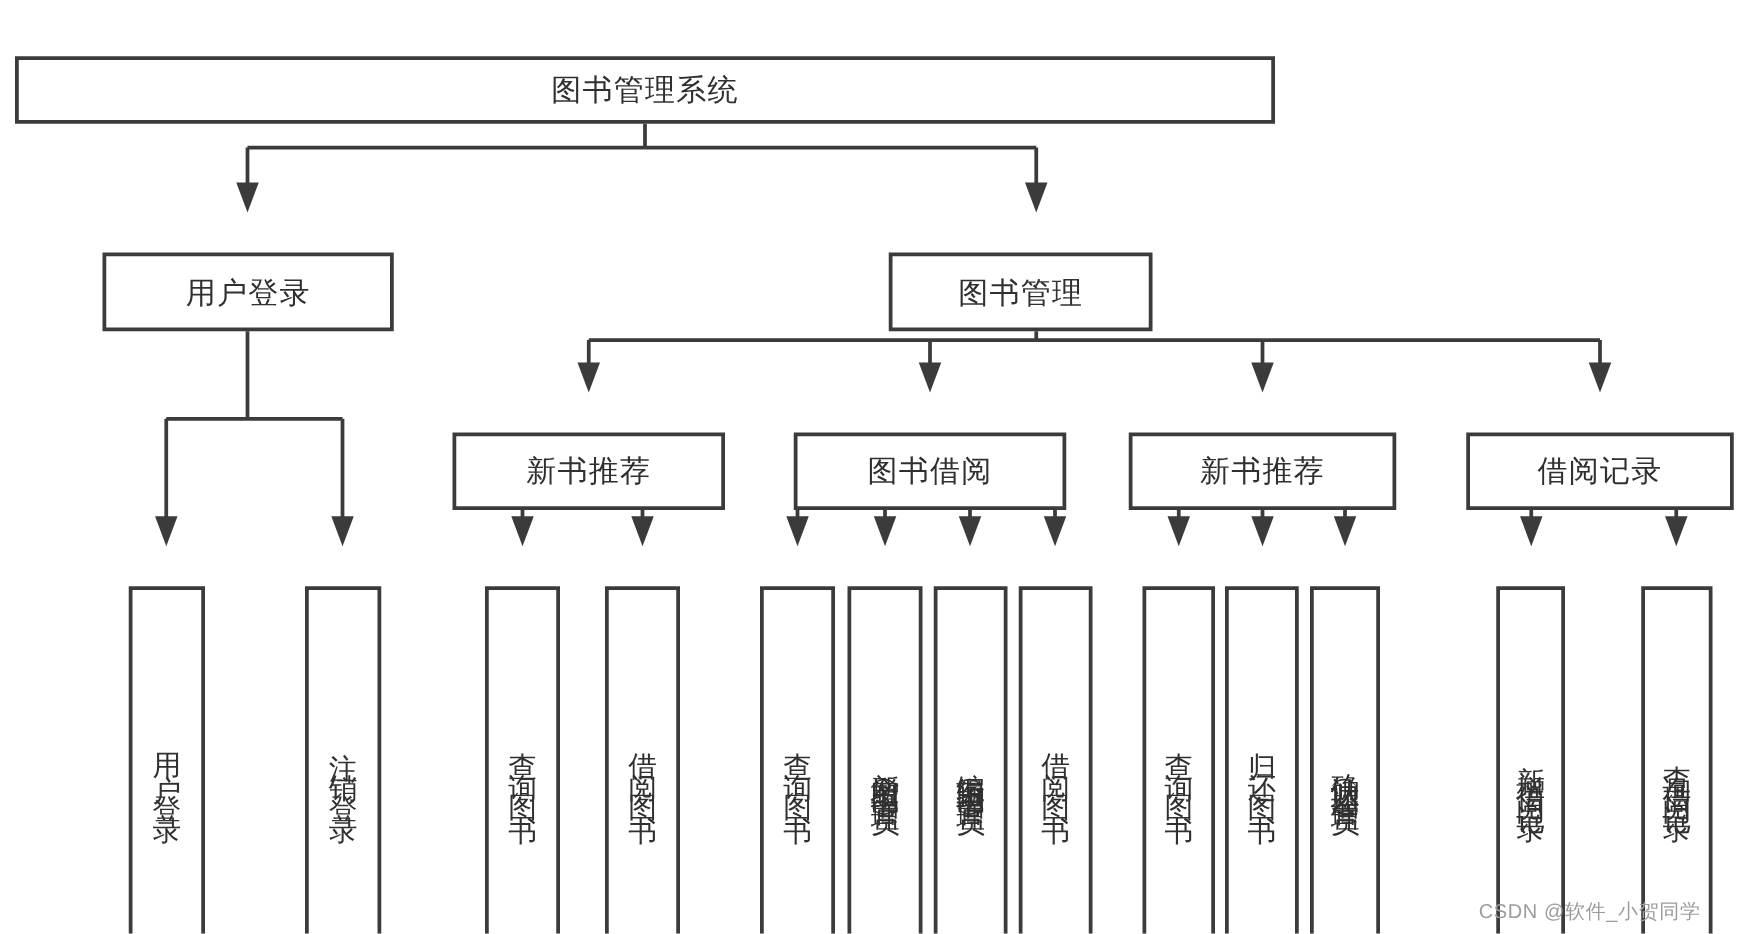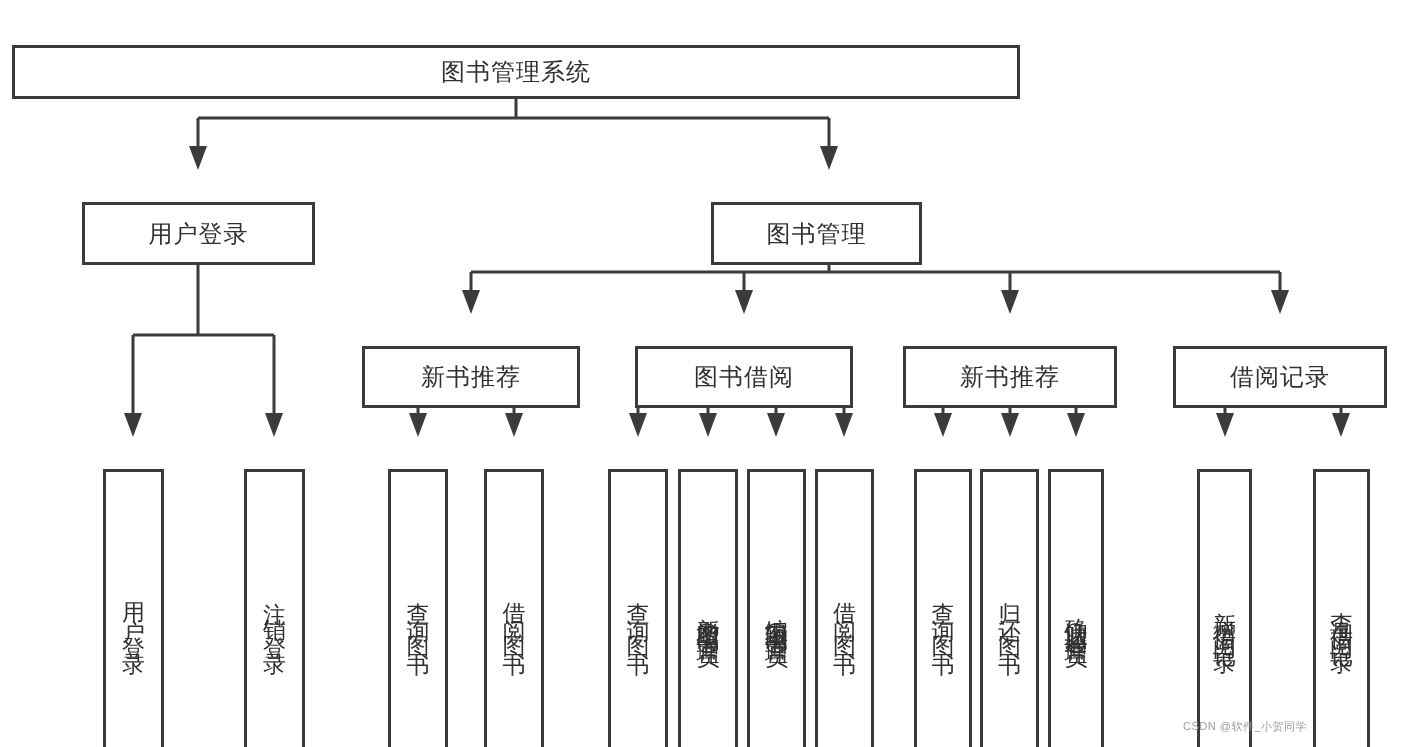--- a/index.html
+++ b/index.html
@@ -14,21 +14,21 @@
   }
   .hlabel{font-size:24px;letter-spacing:1px;white-space:nowrap;}
   .vtext{
     writing-mode:vertical-rl;text-orientation:mixed;
     font-size:23px;line-height:1;white-space:nowrap;
   }
   .sp4{letter-spacing:17px;}
   .sp6{letter-spacing:8px;}
   .sp9{letter-spacing:4px;}
   .watermark{
-    position:absolute;left:1183px;top:719px;font-size:11px;color:#9c9c9c;
+    position:absolute;left:1183px;top:719px;font-size:16px;color:#9c9c9c;
     letter-spacing:0.5px;white-space:nowrap;text-align:center;
   }
 </style>
 </head>
 <body>
 
 <div class="canvas">
 
   <svg class="wires" width="1405" height="747" viewBox="0 0 1405 747" aria-hidden="true">
     <g stroke="#3b3b3b" stroke-width="3" fill="none">

